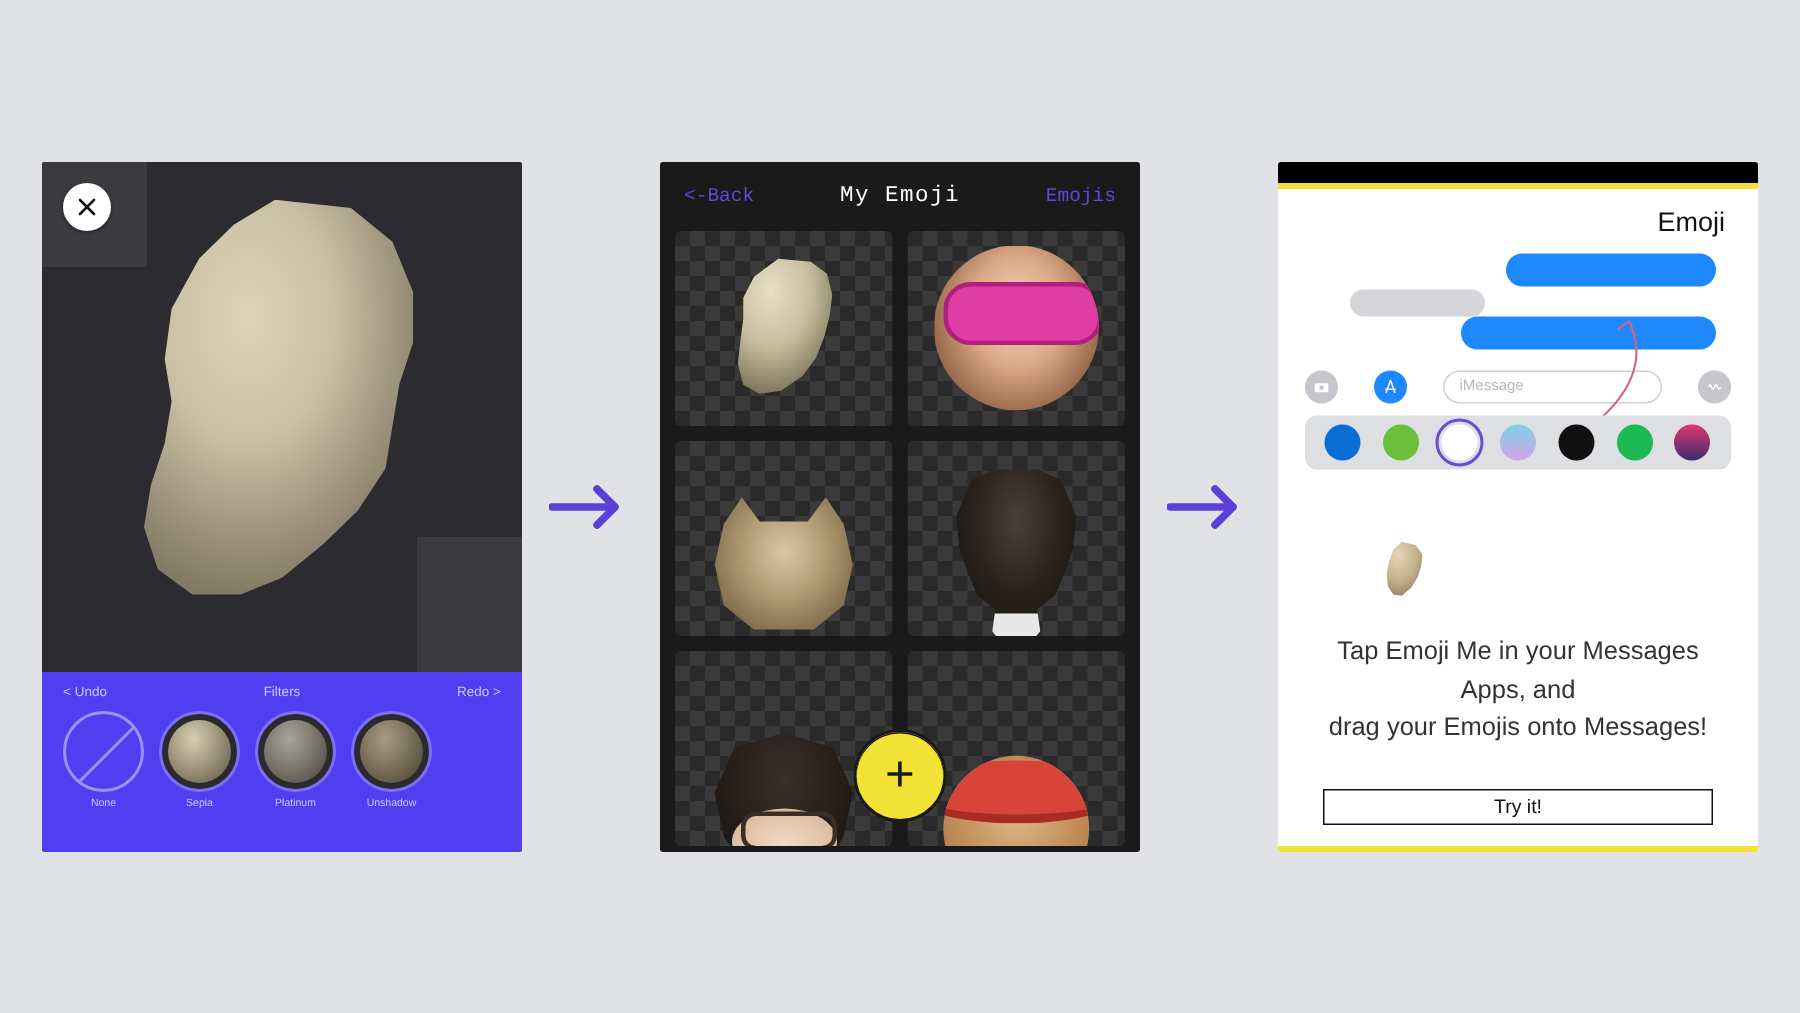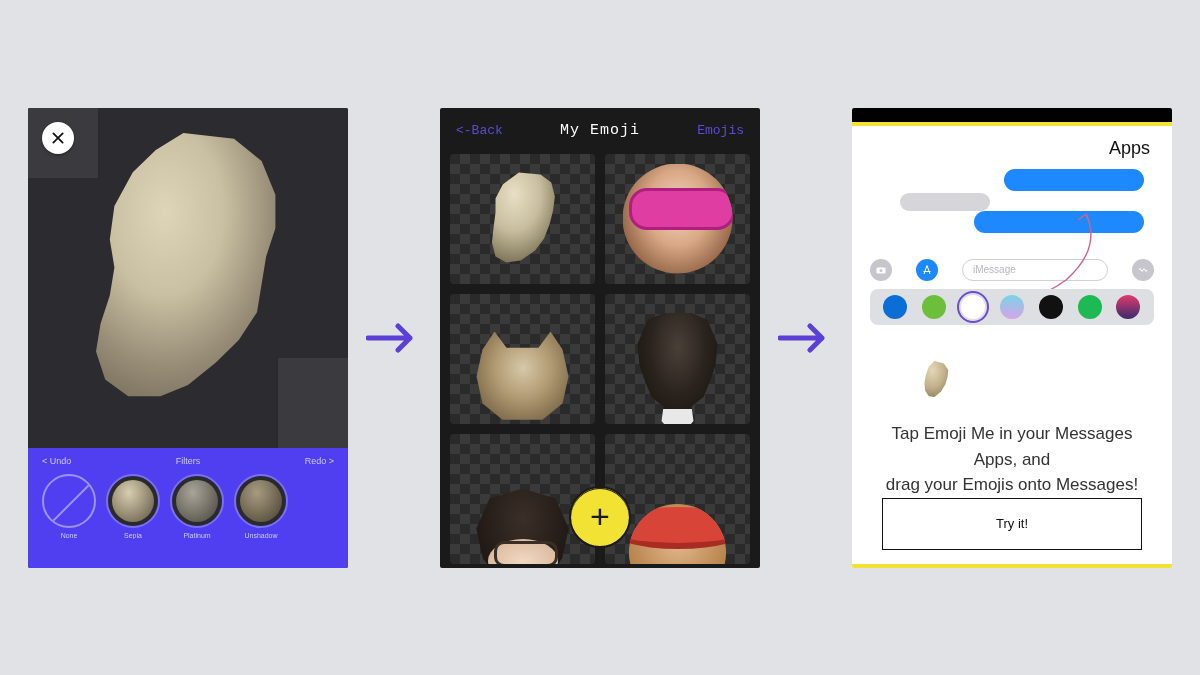--- a/index.html
+++ b/index.html
@@ -175,21 +175,21 @@
     text-align:right;padding:12px 22px 0;font-size:18px;color:#111;cursor:pointer;
   }
   .p3 .convo{
     margin:10px 18px 0;height:70px;position:relative;
   }
   .p3 .bub{position:absolute;border-radius:14px;}
   .p3 .b1{right:10px;top:0;width:140px;height:22px;background:#1e88ff;}
   .p3 .b2{left:30px;top:24px;width:90px;height:18px;background:#d5d5da;}
   .p3 .b3{right:10px;top:42px;width:170px;height:22px;background:#1e88ff;}
   .p3 .inputrow{
-    margin:20px 18px 0;display:flex;align-items:center;gap:24px;
+    margin:8px 18px 0;display:flex;align-items:center;gap:24px;
   }
   .p3 .irc{width:22px;height:22px;border-radius:50%;background:#c6c6cc;display:flex;align-items:center;justify-content:center;}
   .p3 .irc.blue{background:#1e88ff;}
   .p3 .irc svg{width:12px;height:12px;}
   .p3 .msgin{
     flex:1;height:22px;border-radius:12px;border:1px solid #d0d0d4;
     padding:0 10px;font-size:10px;color:#b7b7bd;display:flex;align-items:center;
   }
   .p3 .appdrawer{
     margin:8px 18px 0;height:36px;border-radius:8px;background:#dedfe3;
@@ -205,21 +205,21 @@
   .p3 .drag{
     position:absolute;left:66px;top:252px;width:36px;height:40px;
     background:radial-gradient(ellipse at 40% 25%, #e6d7b8 0%, #c2b18a 40%, #6e6042 90%);
     clip-path:polygon(46% 4%,72% 10%,84% 26%,82% 44%,76% 62%,64% 80%,46% 94%,30% 92%,20% 78%,18% 58%,22% 38%,30% 18%);
   }
   .p3 .tip{
     position:absolute;left:0;right:0;bottom:70px;text-align:center;
     font-size:17px;color:#333;line-height:1.5;padding:0 30px;
   }
   .p3 .try{
-    position:absolute;left:30px;right:30px;bottom:18px;height:52px;
+    position:absolute;left:30px;right:30px;bottom:18px;height:24px;
     border:1.5px solid #111;display:flex;align-items:center;justify-content:center;
     font-size:13px;color:#111;cursor:pointer;background:#fff;
   }
   .p3 .bbar{position:absolute;left:0;right:0;bottom:0;height:4px;background:#f2e233;}
 </style>
 </head>
 <body>
 
 <div class="phone p1">
   <div class="canvas">
@@ -298,21 +298,21 @@
 
 <div class="arrow">
   <svg viewBox="0 0 56 40">
       <path d="M2 20 H44 M44 20 L32 8 M44 20 L32 32" stroke="#5b3fd6" stroke-width="5" fill="none" stroke-linecap="round" stroke-linejoin="round"></path>
     </svg>
 </div>
 
 <div class="phone p3">
   <div class="tb"></div>
   <div class="yb"></div>
-  <div class="skip">Apps</div>
+  <div class="skip">Emoji</div>
 
   <div class="convo">
     <div class="bub b1"></div>
     <div class="bub b2"></div>
     <div class="bub b3"></div>
   </div>
 
   <svg class="arrowcurve" viewBox="0 0 110 100">
     <path d="M80 6 Q 96 40 60 72 Q 44 84 24 90" stroke="#c68" stroke-width="1.4" fill="none"></path>
     <path d="M80 6 L72 12 M80 6 L84 16" stroke="#c68" stroke-width="1.4" fill="none"></path>

